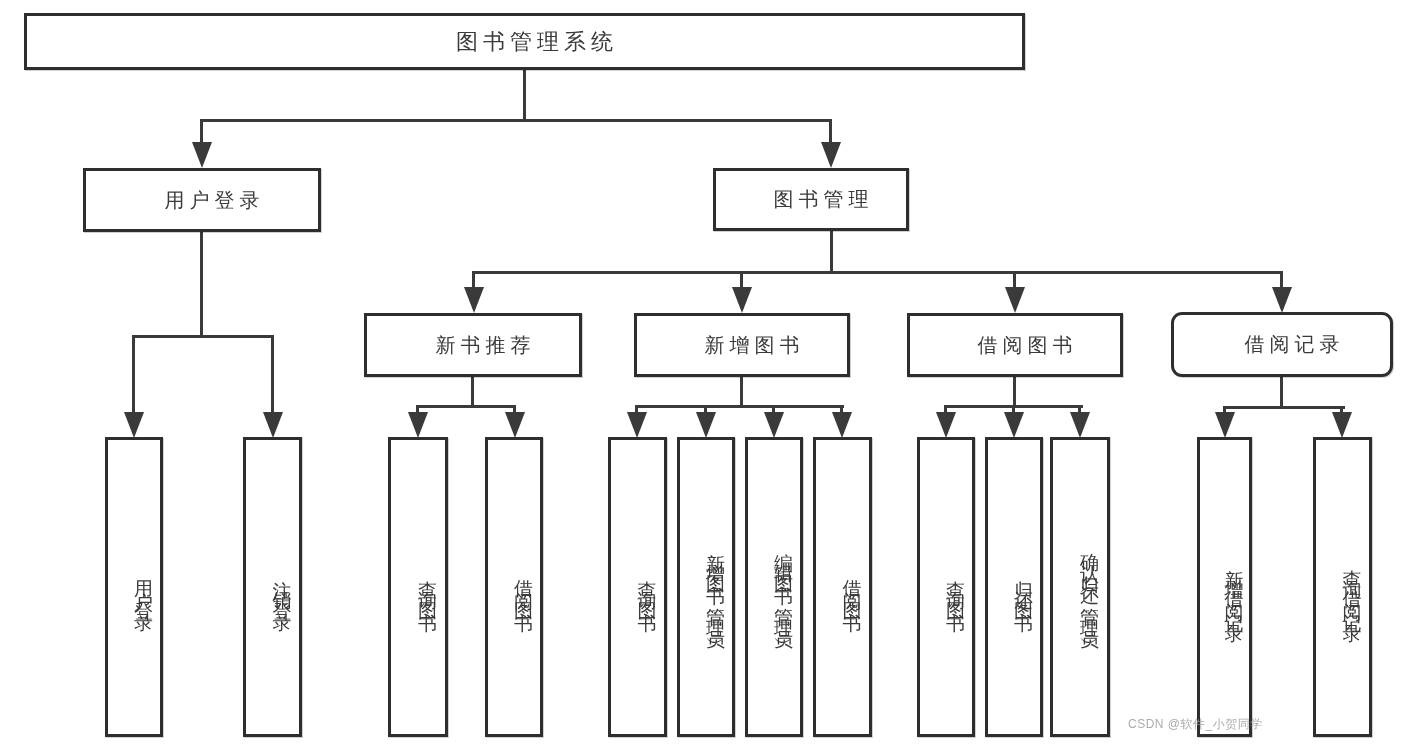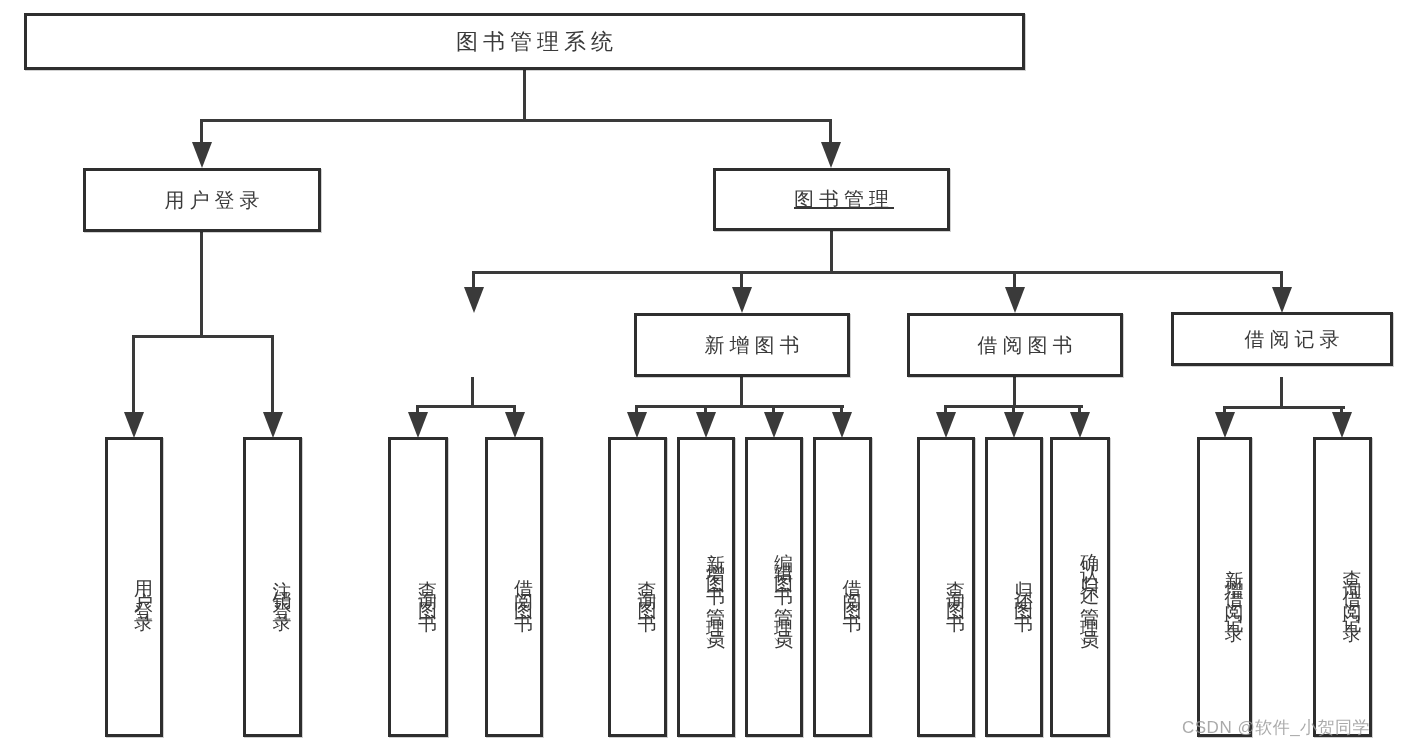--- a/index.html
+++ b/index.html
@@ -47,23 +47,23 @@
   .ar{
     position:absolute;
     width:0;height:0;
     border-left:10px solid transparent;
     border-right:10px solid transparent;
     border-top:26px solid #3a3a3a;
     z-index:1;
   }
   .watermark{
     position:absolute;
-    left:1182px;top:716px;
+    left:1128px;top:716px;
     width:220px;
-    font-size:17px;
+    font-size:12px;
     letter-spacing:0.5px;
     color:rgba(155,155,155,0.85);
     white-space:nowrap;
     z-index:5;
   }
 </style>
 </head>
 <body>
 
 <div class="canvas">
@@ -75,21 +75,21 @@
   <div class="vl" style="left:523px;top:70px;height:52px;"></div>
   <div class="hl" style="left:200px;top:119px;width:632px;"></div>
   <div class="vl" style="left:200px;top:119px;height:26px;"></div>
   <div class="ar" style="left:192px;top:142px;"></div>
   <div class="vl" style="left:829px;top:119px;height:26px;"></div>
   <div class="ar" style="left:821px;top:142px;"></div>
 
   <div class="box h" style="left:83px;top:168px;width:238px;height:64px;">
     <span>用户登录</span>
   </div>
-  <div class="box h" style="left:713px;top:168px;width:237px;height:63px;text-decoration:underline;">
+  <div class="box h" style="left:713px;top:168px;width:196px;height:63px;">
     <span>图书管理</span>
   </div>
 
   <div class="vl" style="left:200px;top:232px;height:106px;"></div>
   <div class="hl" style="left:132px;top:335px;width:142px;"></div>
   <div class="vl" style="left:132px;top:335px;height:80px;"></div>
   <div class="ar" style="left:124px;top:412px;"></div>
   <div class="vl" style="left:271px;top:335px;height:80px;"></div>
   <div class="ar" style="left:263px;top:412px;"></div>
 
@@ -97,27 +97,30 @@
   <div class="hl" style="left:472px;top:271px;width:811px;"></div>
   <div class="vl" style="left:472px;top:271px;height:18px;"></div>
   <div class="ar" style="left:464px;top:287px;"></div>
   <div class="vl" style="left:740px;top:271px;height:18px;"></div>
   <div class="ar" style="left:732px;top:287px;"></div>
   <div class="vl" style="left:1013px;top:271px;height:18px;"></div>
   <div class="ar" style="left:1005px;top:287px;"></div>
   <div class="vl" style="left:1280px;top:271px;height:18px;"></div>
   <div class="ar" style="left:1272px;top:287px;"></div>
 
+  <div class="box h" style="left:364px;top:313px;width:218px;height:64px;">
+    <span>新书推荐</span>
+  </div>
   <div class="box h" style="left:634px;top:313px;width:216px;height:64px;">
     <span>新增图书</span>
   </div>
   <div class="box h" style="left:907px;top:313px;width:216px;height:64px;">
     <span>借阅图书</span>
   </div>
-  <div class="box h" style="left:1171px;top:312px;width:222px;height:54px;">
+  <div class="box h" style="left:1171px;top:312px;width:222px;height:65px;border-radius:11px;">
     <span>借阅记录</span>
   </div>
 
   <div class="vl" style="left:471px;top:377px;height:30px;"></div>
   <div class="hl" style="left:416px;top:405px;width:100px;"></div>
   <div class="vl" style="left:416px;top:405px;height:10px;"></div>
   <div class="ar" style="left:408px;top:412px;"></div>
   <div class="vl" style="left:513px;top:405px;height:10px;"></div>
   <div class="ar" style="left:505px;top:412px;"></div>
 

